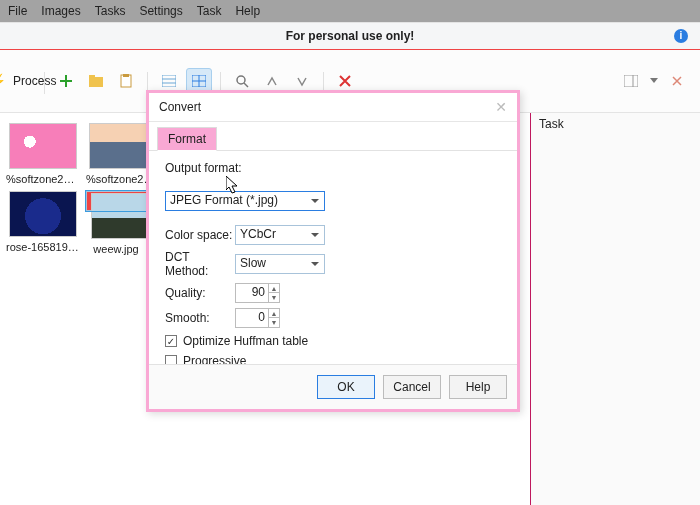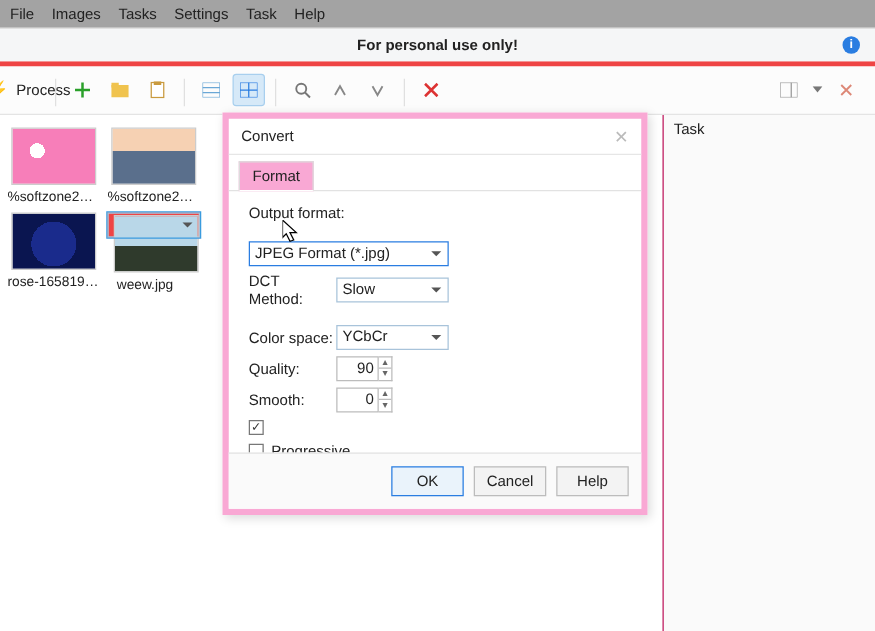--- a/index.html
+++ b/index.html
@@ -1,39 +1,39 @@
 <!DOCTYPE html>
 <html><head>
 <meta charset="utf-8">
 <style>
 *{box-sizing:border-box;margin:0;padding:0;font-family:"Segoe UI",Tahoma,sans-serif;font-size:12px;color:#222}
 body{width:700px;height:505px;background:#fff;overflow:hidden;position:relative}
 .menubar{display:flex;gap:14px;padding:4px 8px;background:#a3a3a3;border-bottom:1px solid #e4e4e4}
 .menubar span{cursor:default}
 .banner{background:#f5f6f7;text-align:center;padding:6px 0;font-weight:600;position:relative}
 .info-icon{position:absolute;right:12px;top:6px;width:14px;height:14px;border-radius:50%;background:#2a7de1;color:#fff;font-size:10px;line-height:14px;text-align:center;font-weight:700}
-.toolbar{display:flex;align-items:flex-end;gap:4px;padding:6px 10px;background:#fcfcfc;border-top:4px solid #ef4444;border-bottom:1px solid #e4e4e4}
+.toolbar{display:flex;align-items:flex-end;gap:4px;padding:18px 10px;background:#fcfcfc;border-top:1px solid #ef4444;border-bottom:1px solid #e4e4e4}
 .tb-btn{width:26px;height:26px;display:flex;align-items:center;justify-content:center;border-radius:3px}
 .tb-btn.active{background:#d6e9f8;border:1px solid #a8cfee}
 .tb-sep{width:1px;height:22px;background:#e0e0e0;margin:0 4px}
 .process-btn{display:flex;align-items:center;gap:6px;padding:0 6px}
 .bolt{color:#f0b400;font-size:14px}
 .toolbar-right{margin-left:auto;display:flex;align-items:center;gap:4px}
 .content{display:flex;position:relative;height:calc(100% - 92px)}
 .thumbs{padding:10px 6px;display:flex;flex-wrap:wrap;gap:6px;width:170px;align-content:flex-start}
 .thumb{width:74px;text-align:center}
 .thumb .pic{width:68px;height:46px;border:1px solid #ccc;margin:0 auto 4px}
 .thumb.sel{outline:1px solid #3a9bde;background:#ef4444}
 .thumb .lab{font-size:11px;white-space:nowrap;overflow:hidden;text-overflow:ellipsis}
 .pic.p1{background:radial-gradient(circle at 30% 40%,#fff 0 6px,#f77eb9 6px 70%);}
 .pic.p2{background:linear-gradient(#f6d1b3 40%,#5a6f8c 40%)}
 .pic.p3{background:radial-gradient(circle at 50% 55%,#1a2b8c 0 18px,#0a1550 18px)}
 .pic.p4{background:linear-gradient(#b9d7e8 55%,#2f3a2c 55%)}
 .task-pane{position:absolute;right:0;top:0;width:170px;border-left:1px solid #be185d;height:100%;padding:4px 8px;background:#fafafa}
-.dialog{position:absolute;left:178px;top:90px;width:340px;height:322px;background:#fff;border:5px solid #f9a8d4;box-shadow:2px 2px 8px rgba(0,0,0,.15)}
+.dialog{position:absolute;left:146px;top:90px;width:374px;height:322px;background:#fff;border:3px solid #f9a8d4;box-shadow:2px 2px 8px rgba(0,0,0,.15)}
 .dlg-title{padding:6px 10px;color:#666;border-bottom:1px solid #e6e6e6;display:flex;justify-content:space-between;align-items:center}
 .dlg-close{color:#bbb;font-size:14px}
 .tabrow{padding:4px 8px 0;border-bottom:1px solid #e2e2e2}
 .tab{display:inline-block;padding:4px 10px;border:1px solid #dcdcdc;border-bottom:1px solid #fff;background:#f9a8d4;position:relative;top:1px}
 .dlg-body{padding:10px 16px}
 .formrow{display:flex;align-items:center;margin:5px 0}
 .formrow label{width:70px}
 .sel{border:1px solid #a8c3da;height:20px;padding:1px 18px 1px 4px;background:#fff;position:relative}
 .sel.wide{width:160px;border-color:#2a7de1}
 .sel.med{width:90px}
@@ -175,46 +175,47 @@
     <span>Convert</span>
     <span class="dlg-close">✕</span>
   </div>
   <div class="tabrow">
     <div class="tab">Format</div>
   </div>
   <div class="dlg-body">
     <div style="margin-bottom:16px">Output format:</div>
     <div class="sel wide">JPEG Format (*.jpg)</div>
 
+    <div class="formrow" style="margin-top:14px">
+      <label>Color space:</label>
+      <div class="sel med">YCbCr</div>
+    </div>
     <div class="formrow">
       <label>DCT Method:</label>
       <div class="sel med">Slow</div>
-    </div>
-    <div class="formrow" style="margin-top:14px">
-      <label>Color space:</label>
-      <div class="sel med">YCbCr</div>
     </div>
     <div class="formrow">
       <label>Quality:</label>
       <div class="num">90</div>
       <div class="spin">
           <b>▲</b>
           <b>▼</b>
         </div>
     </div>
     <div class="formrow">
       <label>Smooth:</label>
       <div class="num">0</div>
       <div class="spin">
           <b>▲</b>
           <b>▼</b>
         </div>
     </div>
     <div class="chk">
       <span class="chkbox">✓</span>
+      <span>Optimize Huffman table</span>
     </div>
     <div class="chk">
       <span class="chkbox"></span>
       <span>Progressive</span>
     </div>
   </div>
   <div class="dlg-foot">
     <div class="btn primary">OK</div>
     <div class="btn">Cancel</div>
     <div class="btn">Help</div>

